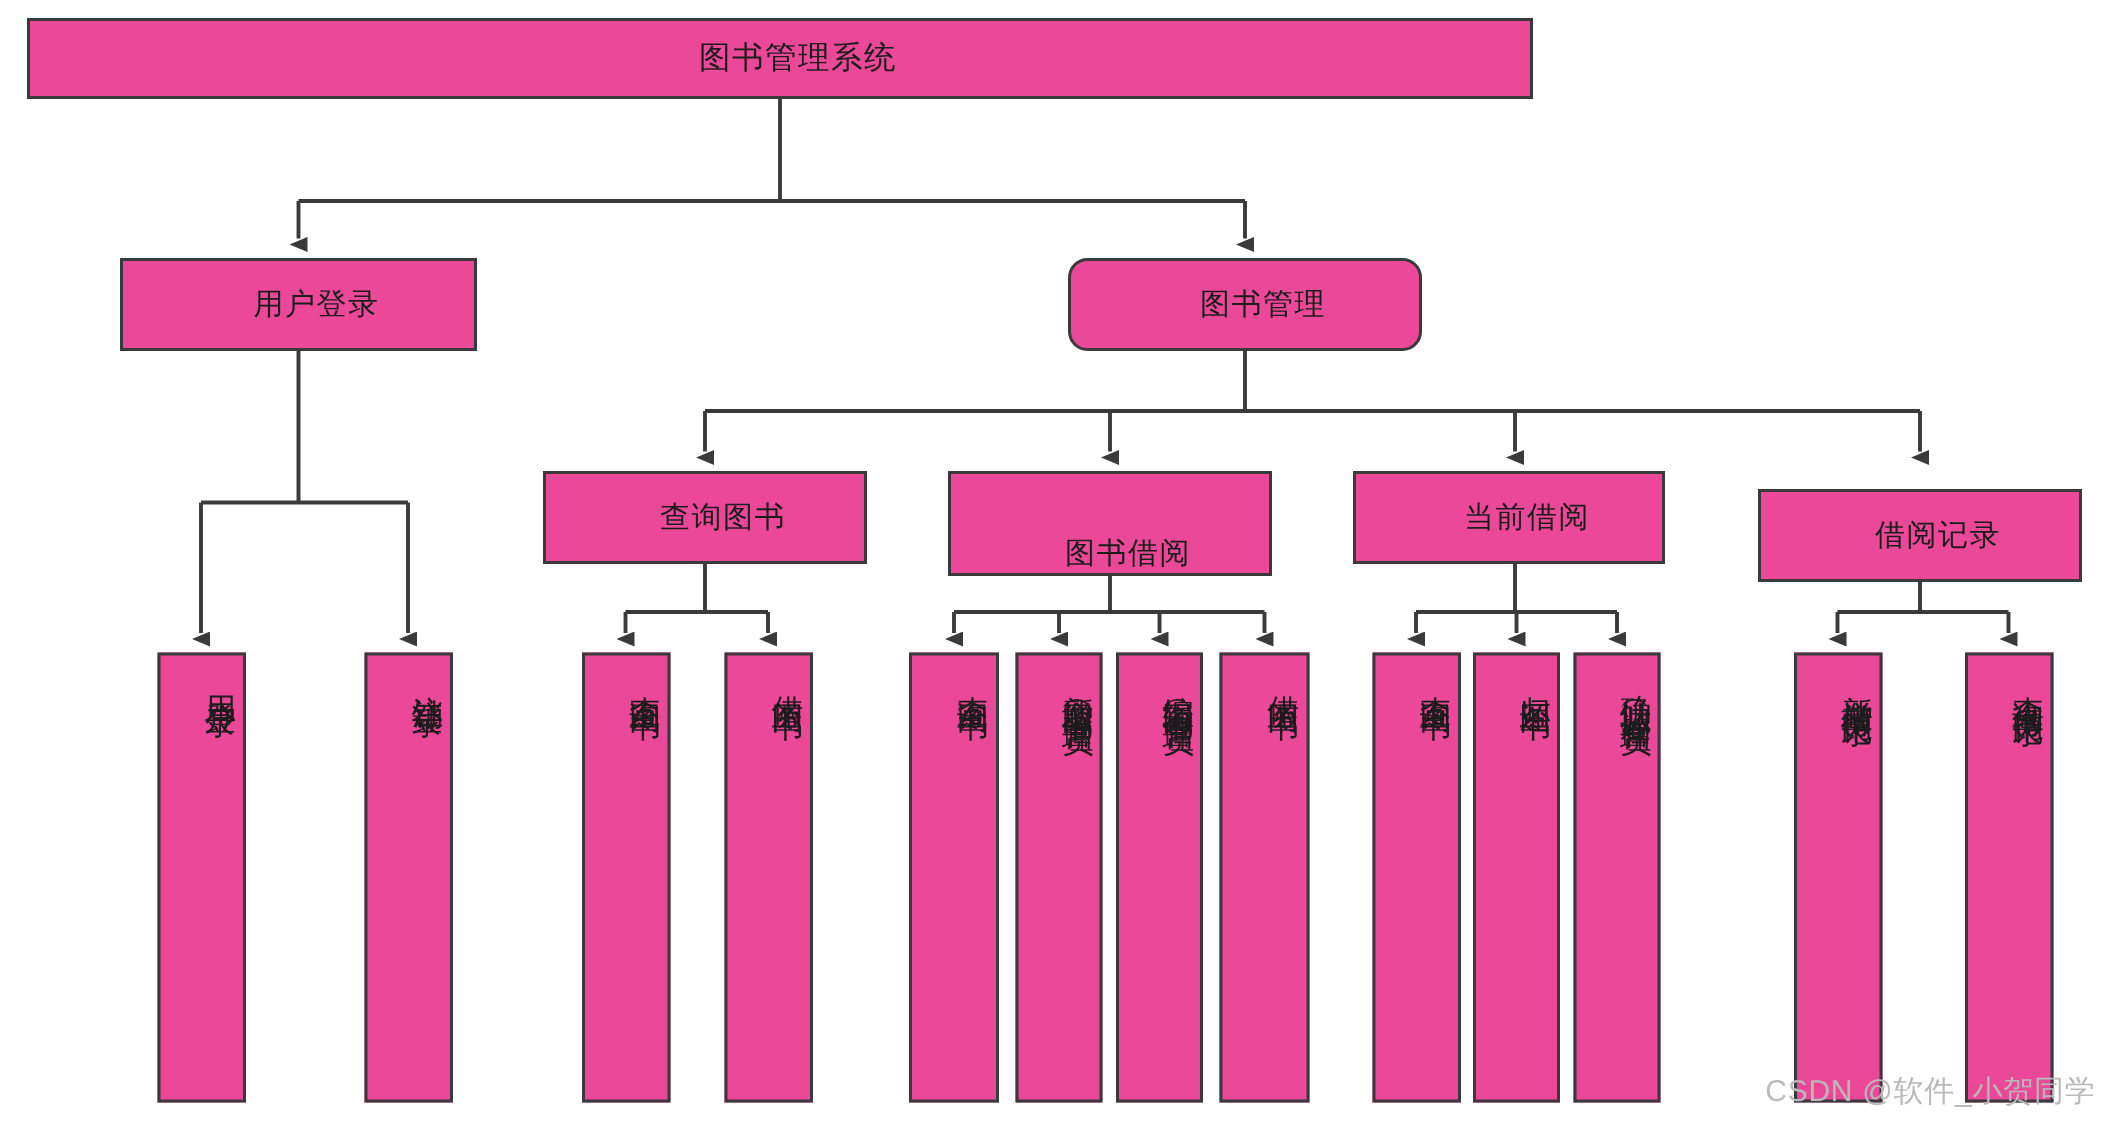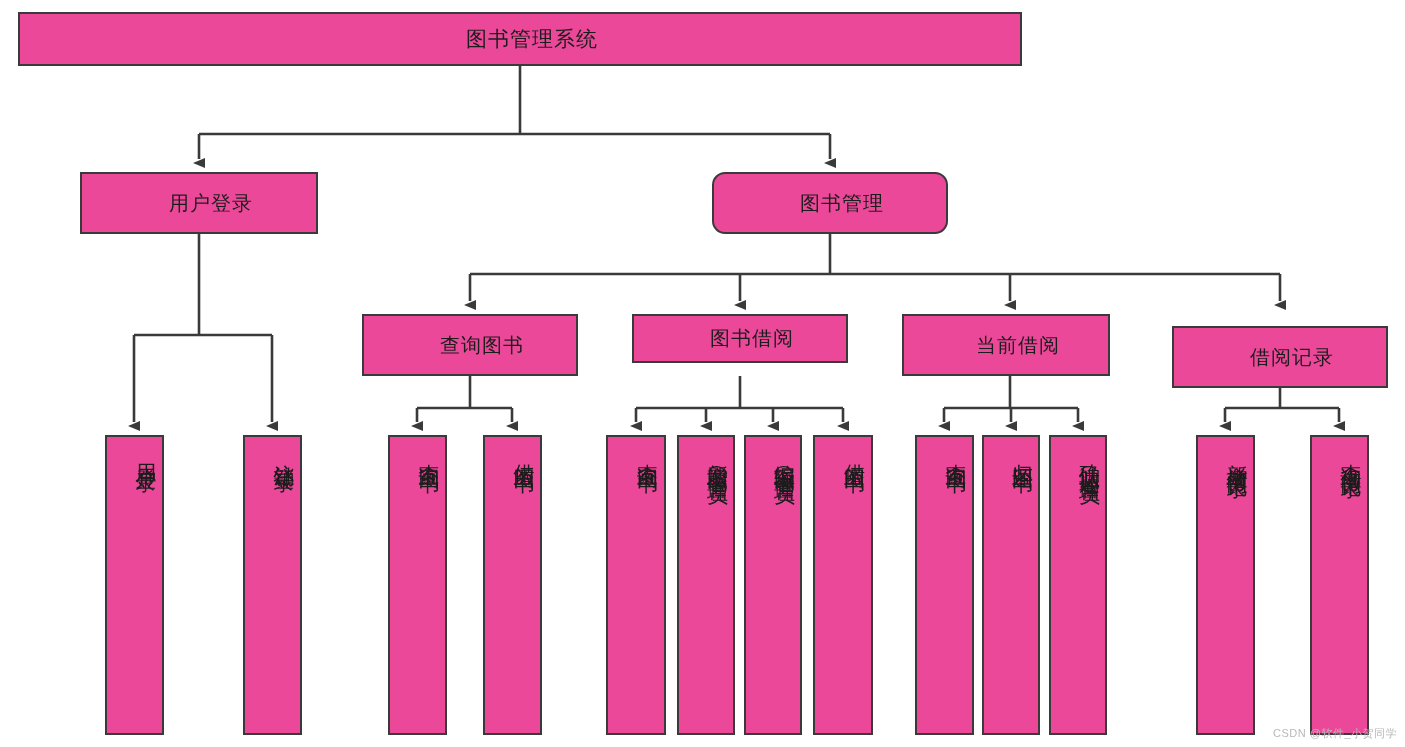--- a/index.html
+++ b/index.html
@@ -38,21 +38,21 @@
     font-size:21px;
     letter-spacing:3px;
     line-height:1.0;
     white-space:nowrap;
   }
   .node.root .label{font-size:21px;}
   #watermark{
     position:absolute;
     right:8px;bottom:6px;
     color:#b9b9b9;
-    font-size:11px;
+    font-size:20px;
     letter-spacing:0.5px;
     white-space:nowrap;
     pointer-events:none;
   }
 </style>
 </head>
 <body>
 
 <div id="stage">
 
@@ -105,21 +105,21 @@
       </div>
       <div class="node level2" style="left: 80px; top: 172px; width: 238px; height: 62px;">
         <span class="label">用户登录</span>
       </div>
       <div class="node level2" style="left: 712px; top: 172px; width: 236px; height: 62px; border-radius: 13px;">
         <span class="label">图书管理</span>
       </div>
       <div class="node level3" style="left: 362px; top: 314px; width: 216px; height: 62px;">
         <span class="label">查询图书</span>
       </div>
-      <div class="node level3" style="left: 632px; top: 314px; width: 216px; height: 49px;">
+      <div class="node level3" style="left: 632px; top: 314px; width: 216px; height: 70px; align-items: flex-end;">
         <span class="label">图书借阅</span>
       </div>
       <div class="node level3" style="left: 902px; top: 314px; width: 208px; height: 62px;">
         <span class="label">当前借阅</span>
       </div>
       <div class="node level3" style="left: 1172px; top: 314px; width: 216px; height: 62px; margin-top: 12px;">
         <span class="label">借阅记录</span>
       </div>
       <div class="node leaf" style="left: 105px; top: 435px; width: 59px; height: 300px;">
         <span class="label">用户登录</span>

